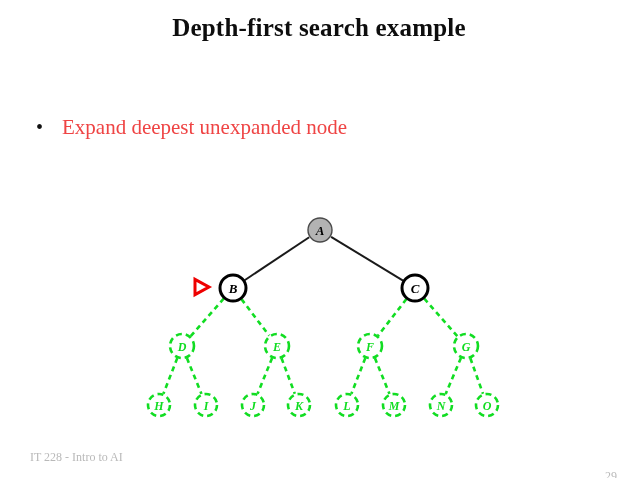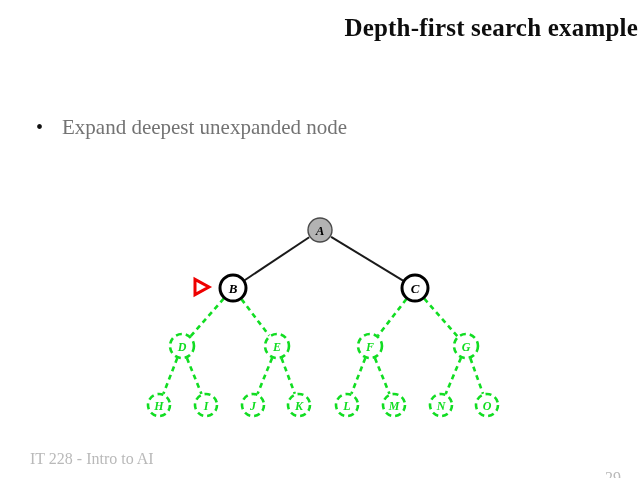--- a/index.html
+++ b/index.html
@@ -13,21 +13,21 @@
     height: 478px;
     background: #ffffff;
     overflow: hidden;
     font-family: "Liberation Serif", serif;
   }
   #slide-title {
     position: absolute;
     left: 0;
     top: 14px;
     width: 638px;
-    text-align: right;
+    text-align: center;
     font-family: "Liberation Serif", serif;
     font-weight: bold;
     font-size: 25px;
     color: #0d0d0d;
     letter-spacing: 0.2px;
   }
   #bullet-row {
     position: absolute;
     left: 36px;
     top: 114px;
@@ -40,21 +40,21 @@
     font-size: 20px;
     line-height: 26px;
     color: #111111;
     flex: 0 0 auto;
     text-align: left;
   }
   #bullet-text {
     font-family: "Liberation Serif", serif;
     font-size: 21px;
     line-height: 26px;
-    color: #737373;
+    color: #ef4444;
   }
   #tree-area {
     position: absolute;
     left: 0;
     top: 198px;
     width: 638px;
     height: 238px;
   }
   #tree-svg {
     display: block;
@@ -75,21 +75,21 @@
   #footer {
     position: absolute;
     left: 0;
     top: 444px;
     width: 638px;
     height: 34px;
   }
   .footer-cell {
     position: absolute;
     font-family: "Liberation Serif", serif;
-    font-size: 16px;
+    font-size: 12px;
     color: #b9b9b9;
     white-space: nowrap;
   }
   #footer-left  { left: 30px;  top: 6px; }
   #footer-center{ left: 232px; top: 6px; }
   #footer-right { left: 605px; top: 6px; margin-top: 19px; }
 </style>
 </head>
 <body>
 

